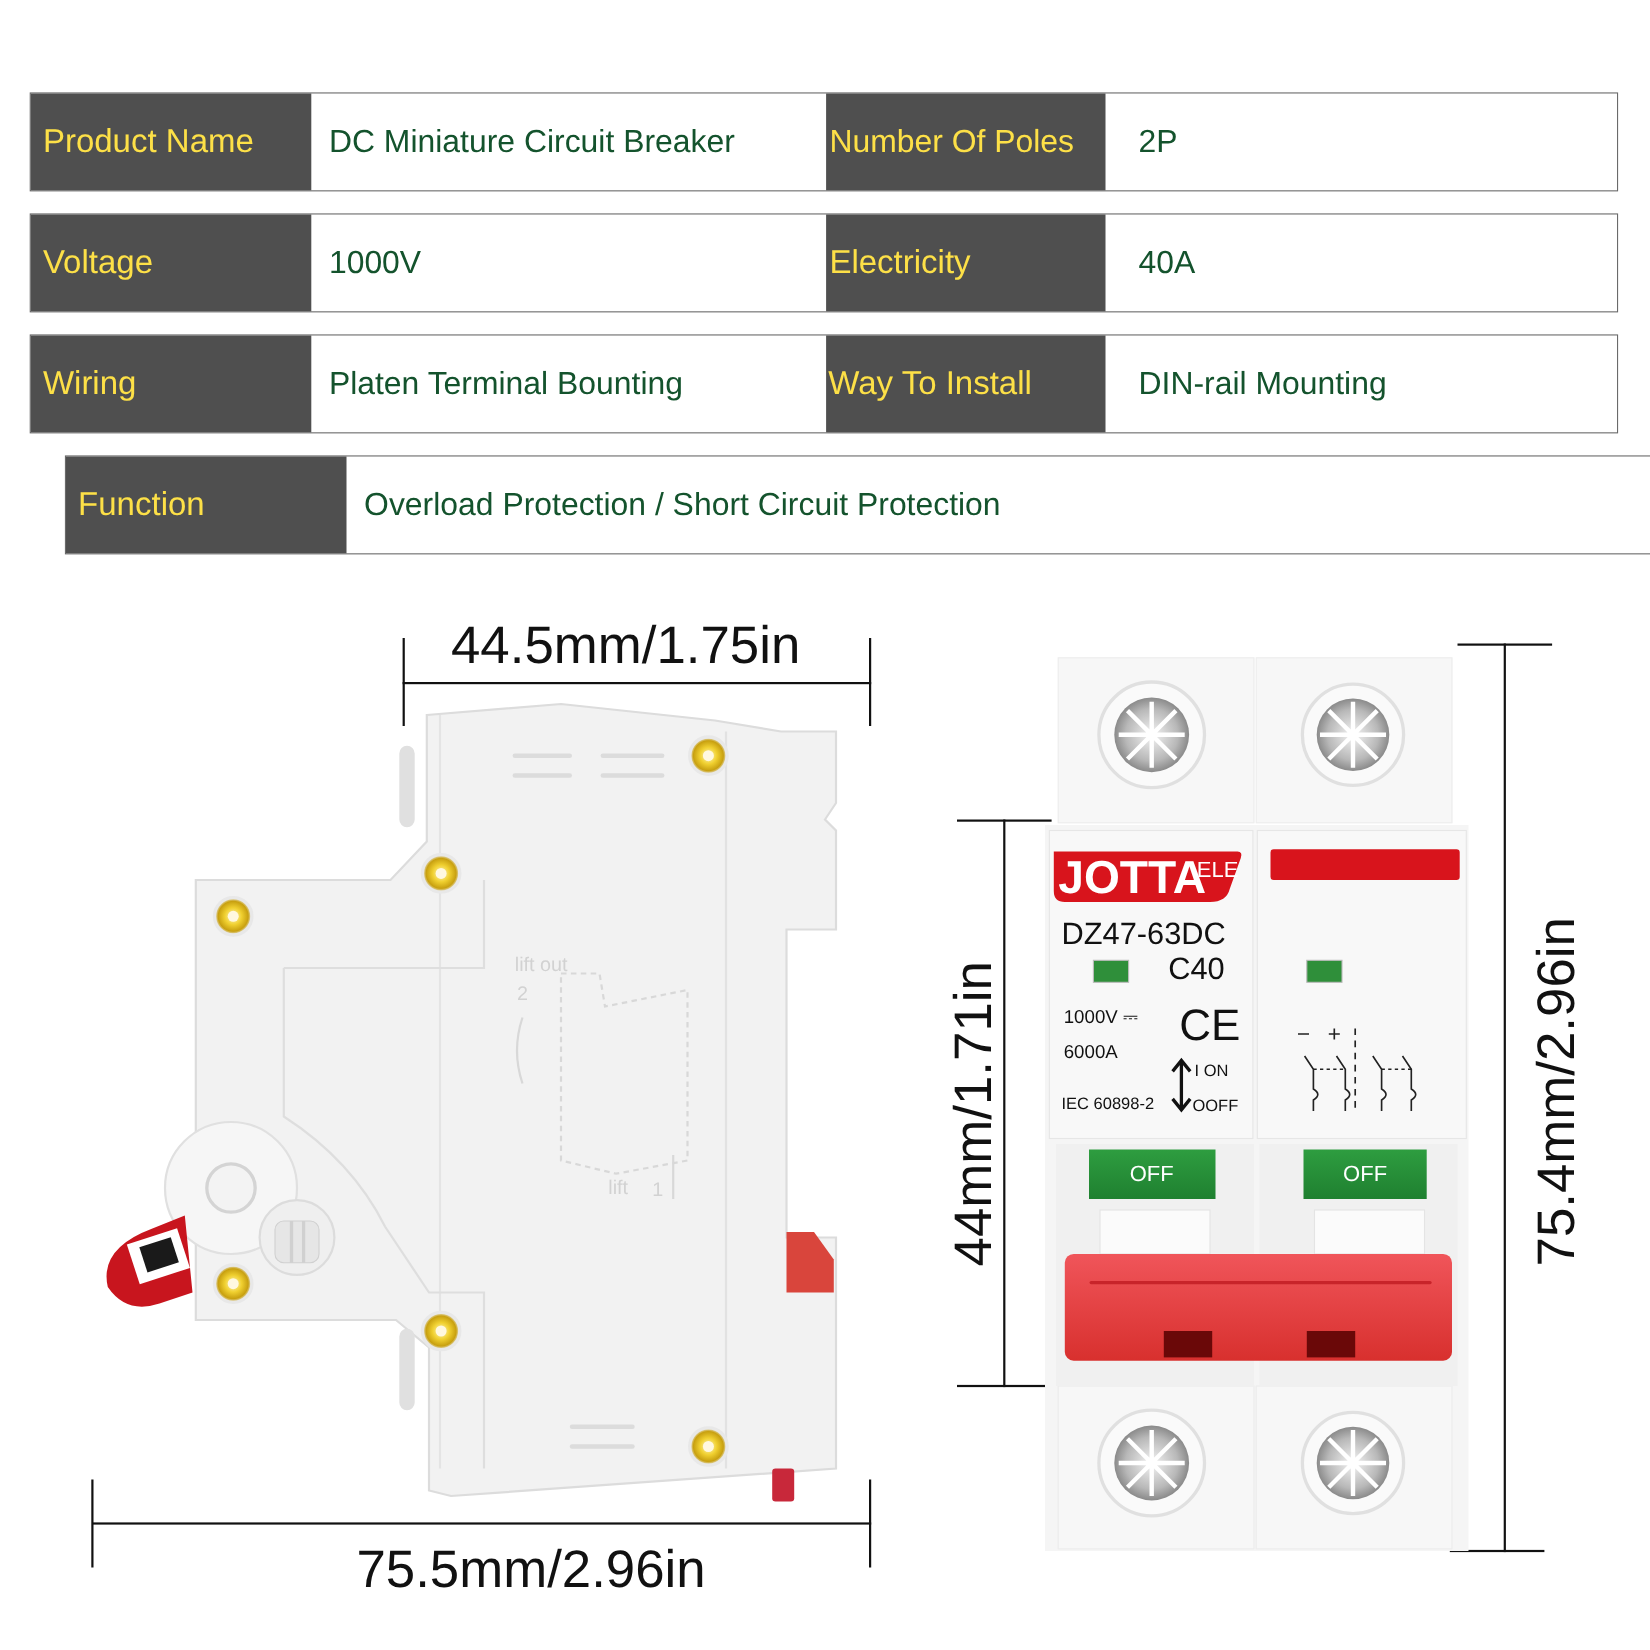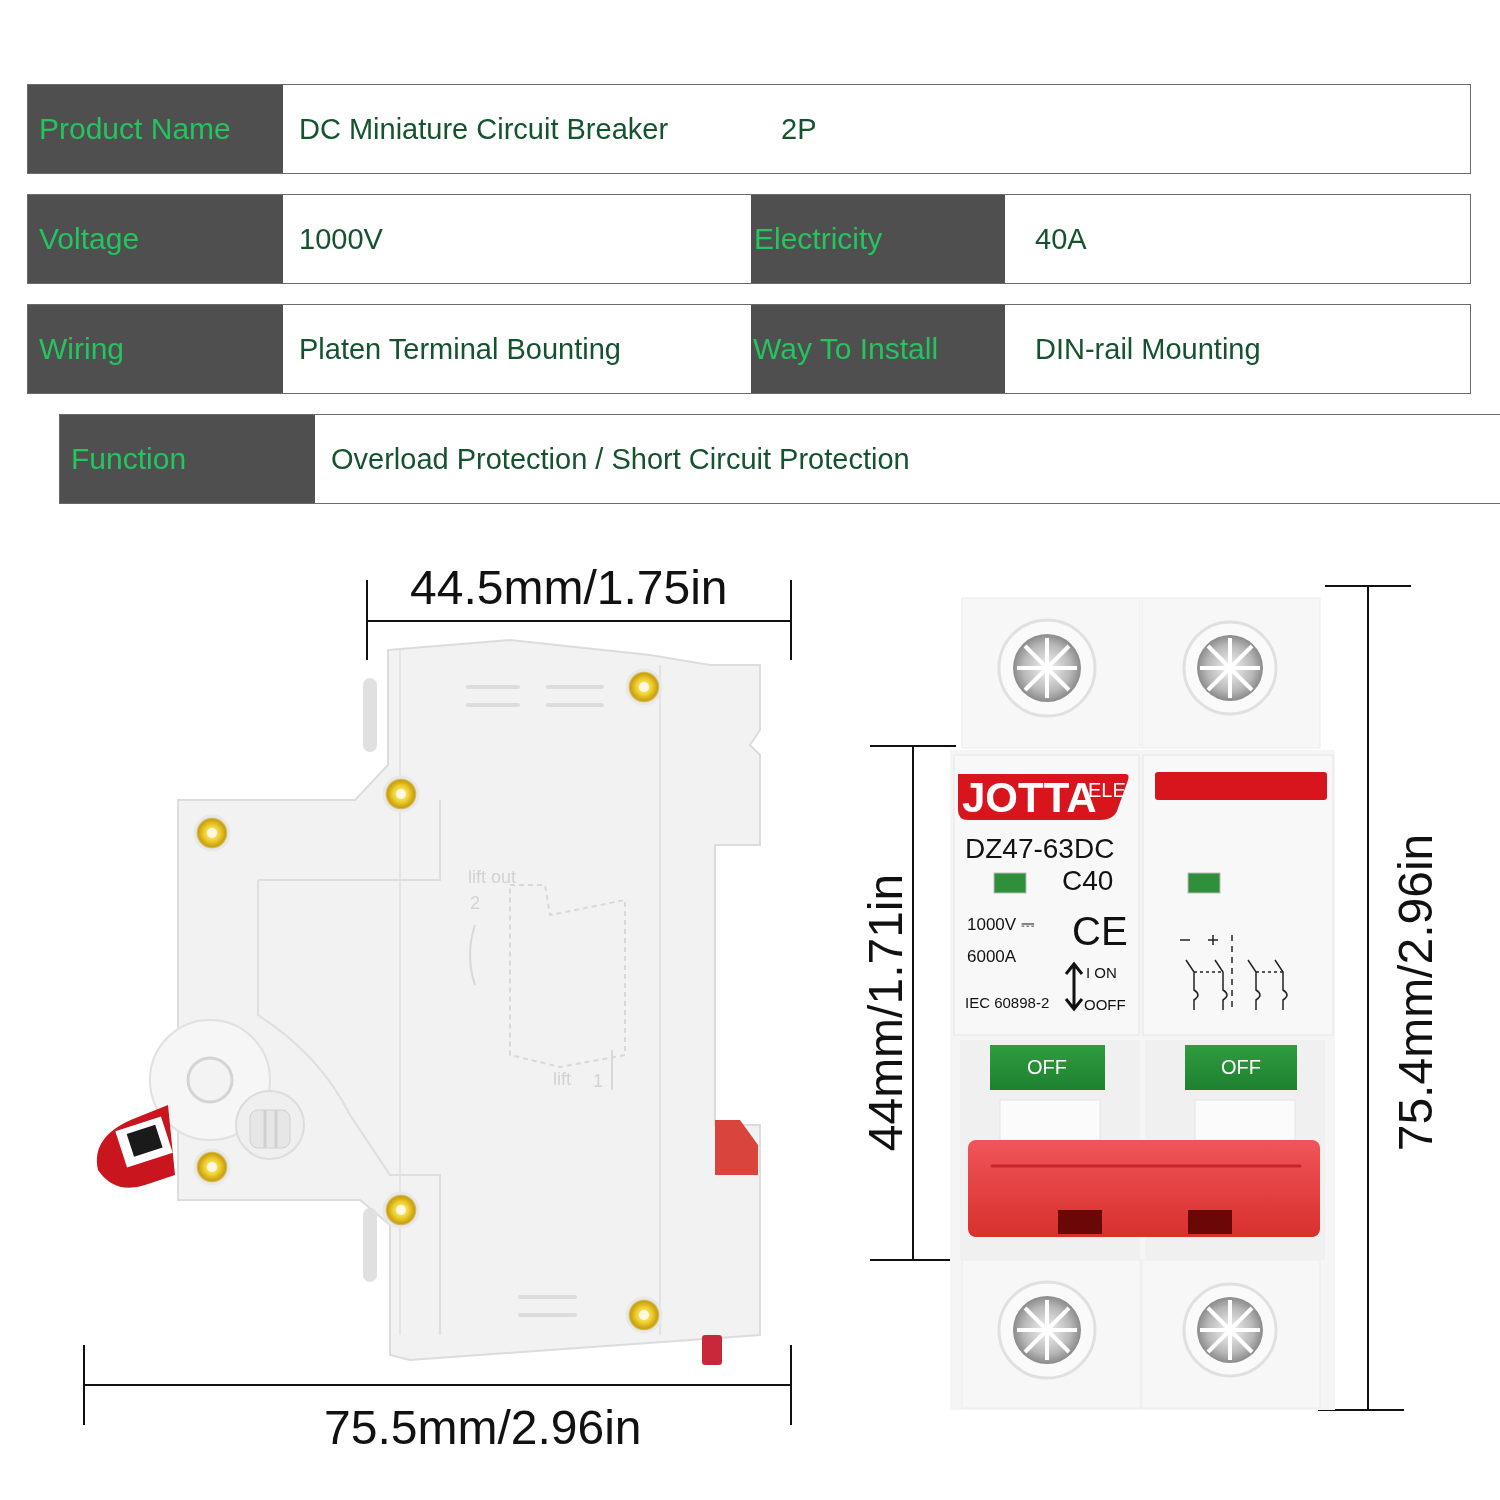--- a/index.html
+++ b/index.html
@@ -1,30 +1,31 @@
 <!DOCTYPE html>
 <html><head>
 <meta charset="utf-8">
 <style>
   * { box-sizing: border-box; margin: 0; padding: 0; }
   body { width: 1500px; height: 1500px; background: #ffffff; position: relative; overflow: hidden; font-family: "Liberation Sans", sans-serif; }
   .spec-row { position: absolute; left: 27px; width: 1444px; height: 90px; border: 1.5px solid #6a6a6a; display: flex; background: #fff; }
-  .cell-label { background: #4f4f4f; color: #22c55e; font-size: 30px; display: flex; align-items: center; padding-left: 11px; white-space: nowrap; }
+  .cell-label { background: #4f4f4f; color: #fde047; font-size: 30px; display: flex; align-items: center; padding-left: 11px; white-space: nowrap; }
   .cell-value { color: #14532d; font-size: 29px; display: flex; align-items: center; padding-left: 16px; white-space: nowrap; }
   .c1 { width: 255px; } .c2 { width: 468px; } .c3 { width: 254px; padding-left: 3px; } .c4 { flex: 1; padding-left: 30px; }
   .dim-text { position: absolute; font-size: 48px; color: #111; white-space: nowrap; }
   .line { position: absolute; background: #111; }
   .abs { position: absolute; }
 </style>
 </head>
 <body>
 
 <div class="spec-row" style="top:84px;">
   <div class="cell-label c1">Product Name</div>
   <div class="cell-value c2">DC Miniature Circuit Breaker</div>
+  <div class="cell-label c3" style="font-size:29px;">Number Of Poles</div>
   <div class="cell-value c4">2P</div>
 </div>
 <div class="spec-row" style="top:194px;">
   <div class="cell-label c1">Voltage</div>
   <div class="cell-value c2">1000V</div>
   <div class="cell-label c3">Electricity</div>
   <div class="cell-value c4">40A</div>
 </div>
 <div class="spec-row" style="top:304px;">
   <div class="cell-label c1">Wiring</div>

